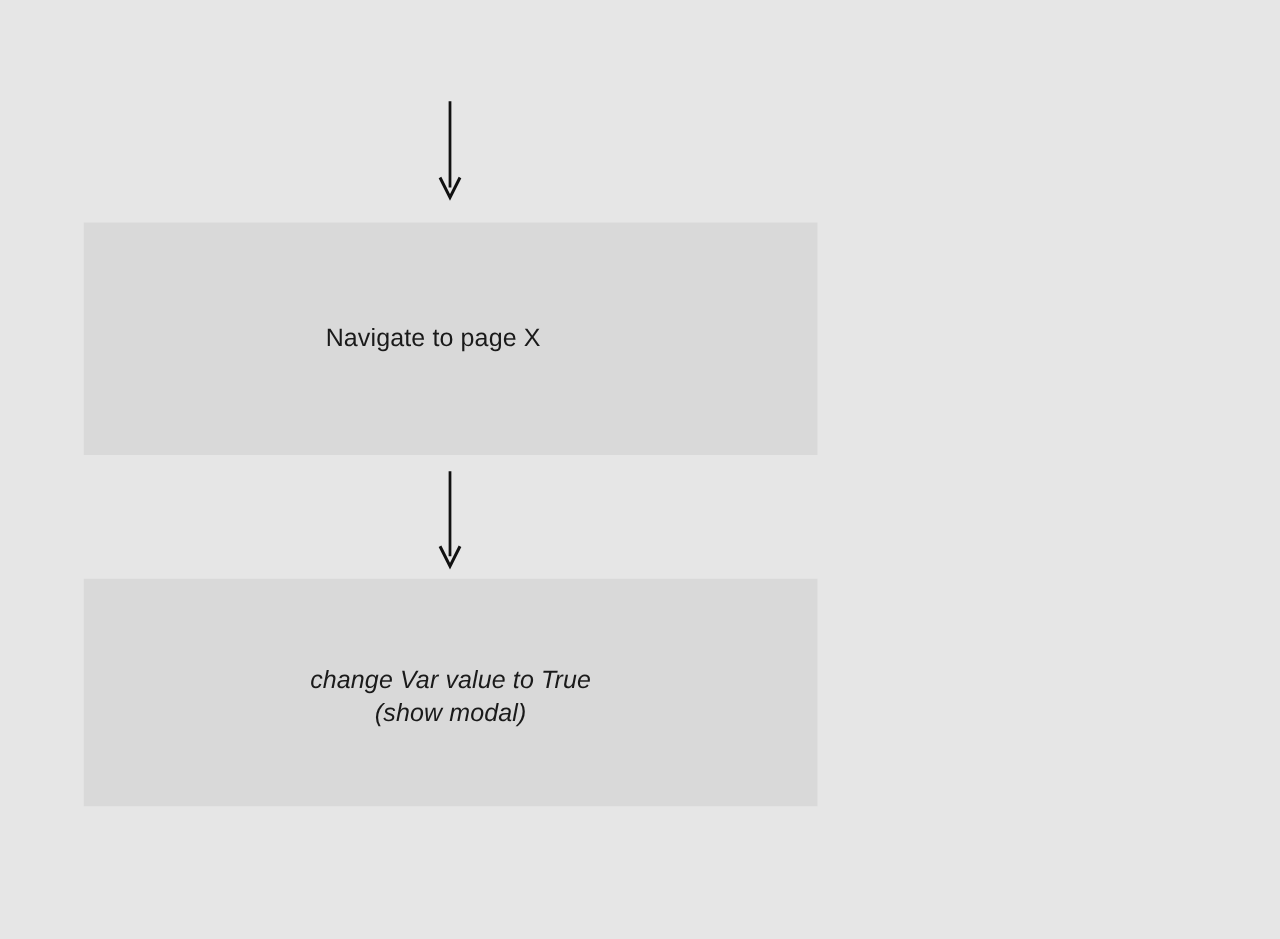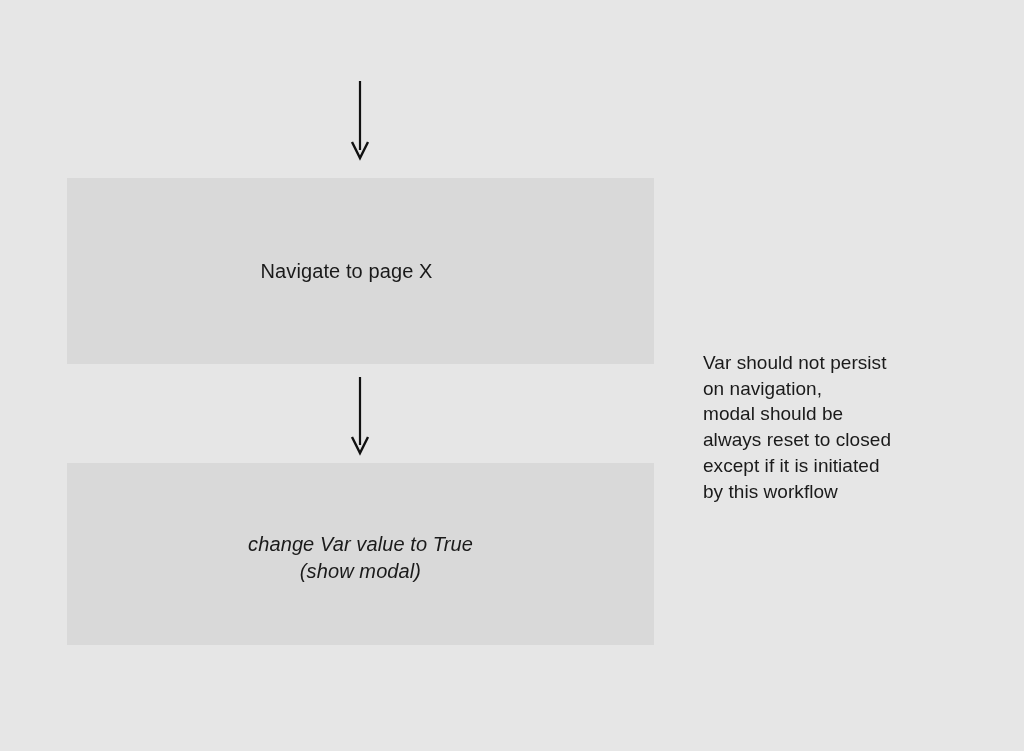--- a/index.html
+++ b/index.html
@@ -116,20 +116,14 @@
       <line x1="16" y1="1" x2="16" y2="69" stroke="#111111" stroke-width="2.2"></line>
       <polyline points="8,61 16,77 24,61" fill="none" stroke="#111111" stroke-width="2.4" stroke-linejoin="miter" stroke-linecap="butt"></polyline>
     </svg>
   </div>
 
   <div class="flow-box" id="box-change-var">
     <div class="box-label">change Var value to True
 (show modal)</div>
   </div>
 
-  <div id="annotation-note">Var should not persist
-on navigation,
-modal should be
-always reset to closed
-except if it is initiated
-by this workflow</div>
 
 </div>
 
 </body></html>

